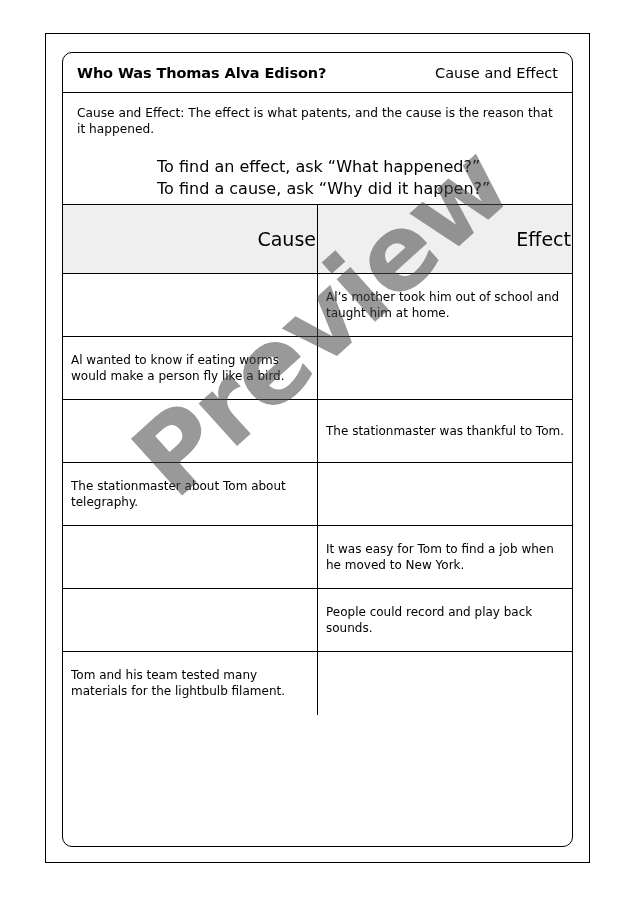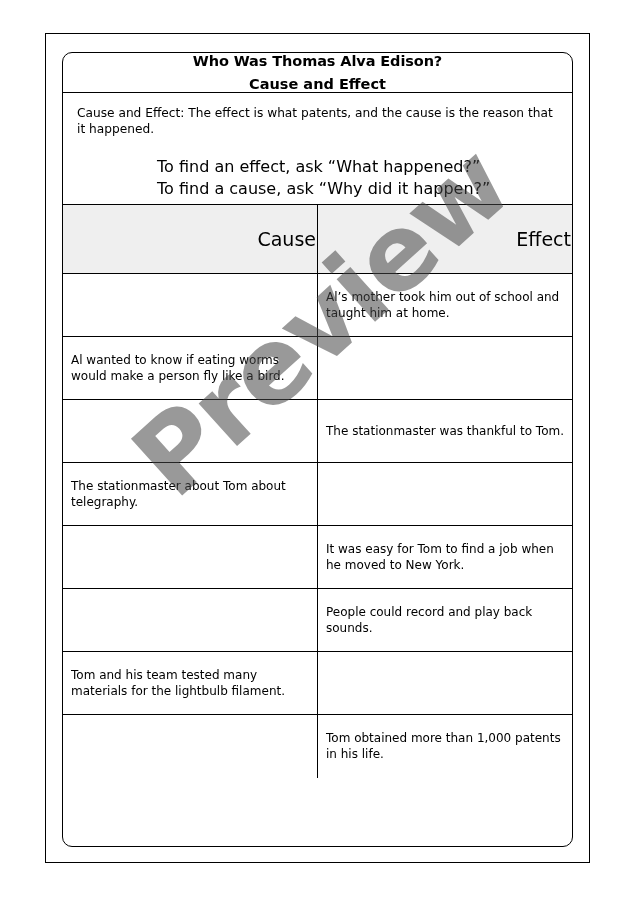--- a/index.html
+++ b/index.html
@@ -37,29 +37,28 @@
     background: #ffffff;
   }
   .ws-header {
     height: 40px;
     border-bottom: 1px solid #000000;
     display: flex;
     align-items: center;
     justify-content: space-between;
     padding: 0 14px;
     box-sizing: border-box;
-    flex-direction: column;
   }
   .ws-title {
     font-weight: bold;
     font-size: 14.5px;
     letter-spacing: -0.1px;
   }
   .ws-skill {
-    font-weight: bold;
+    font-weight: normal;
     font-size: 14.5px;
   }
   .ws-intro {
     border-bottom: 1px solid #000000;
     padding: 12px 14px 14px 14px;
     box-sizing: border-box;
     height: 112px;
   }
   .ws-intro p {
     margin: 0;
@@ -178,24 +177,20 @@
           <td>It was easy for Tom to find a job when he moved to New York.</td>
         </tr>
         <tr>
           <td></td>
           <td>People could record and play back sounds.</td>
         </tr>
         <tr>
           <td>Tom and his team tested many materials for the lightbulb filament.</td>
           <td></td>
         </tr>
-        <tr>
-          <td></td>
-          <td>Tom obtained more than 1,000 patents in his life.</td>
-        </tr>
       </tbody>
     </table>
 
   </div>
 </div>
 
 <div class="watermark">
   <span>Preview</span>
 </div>
 

